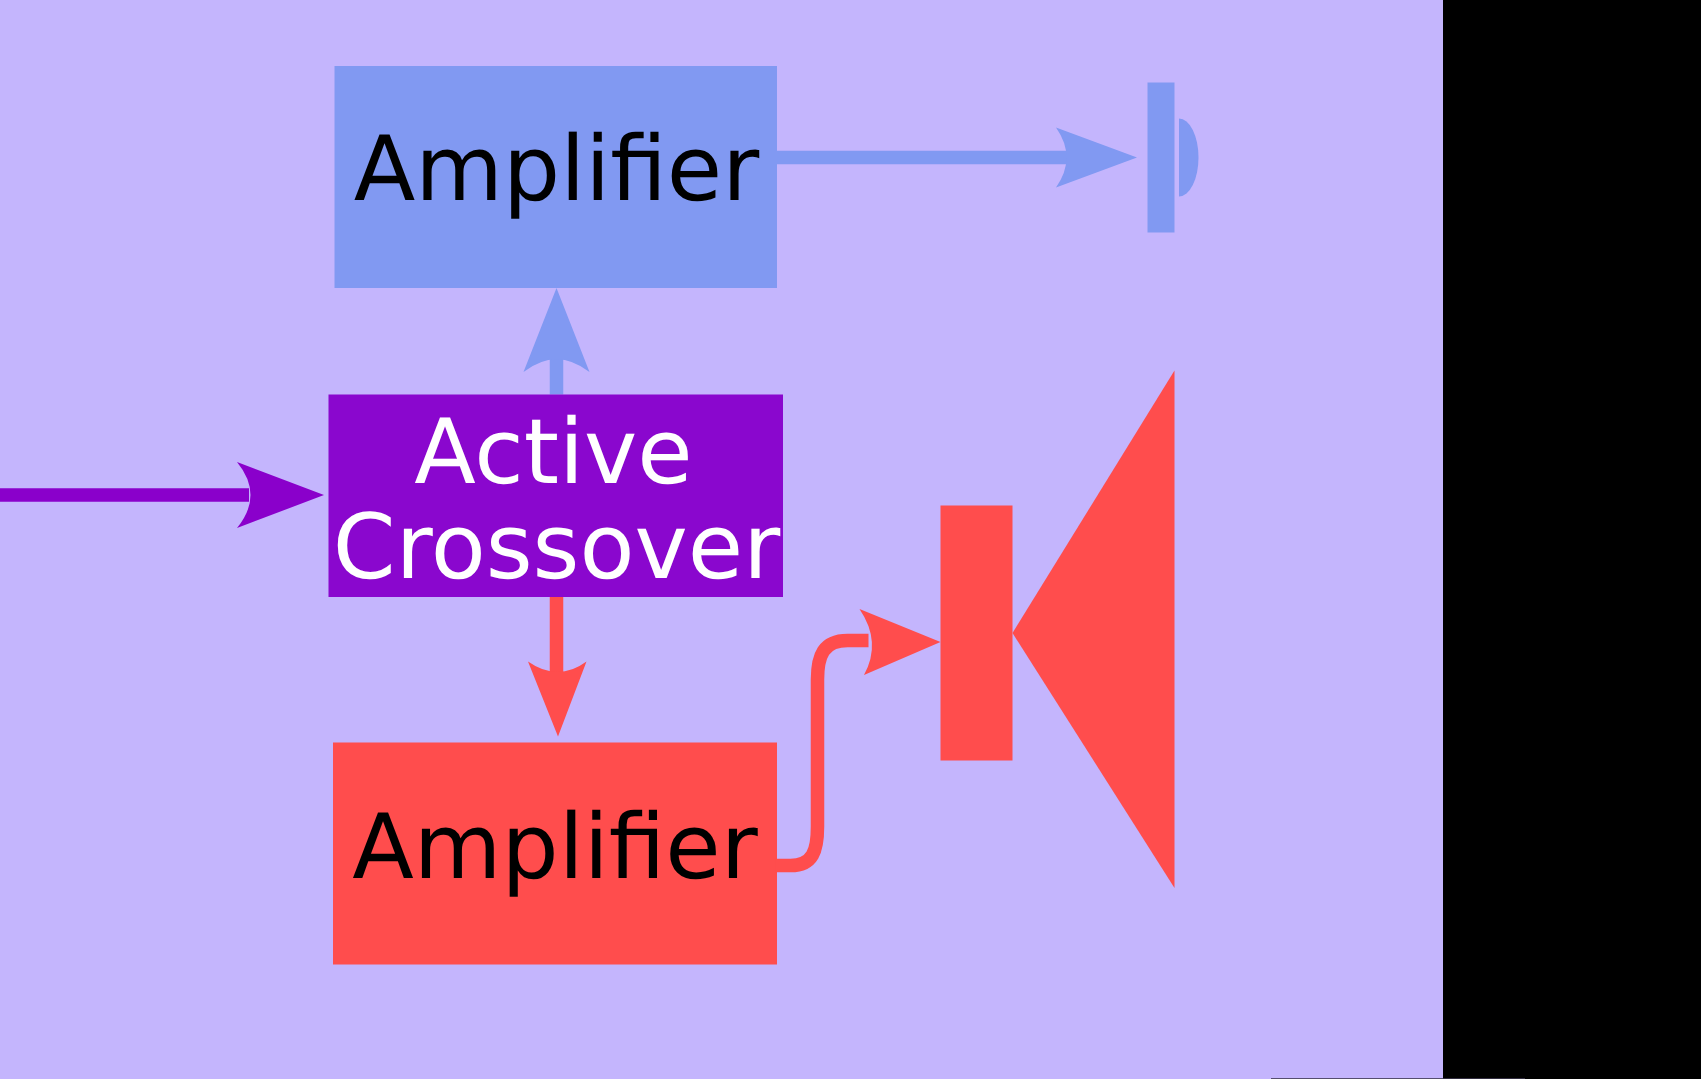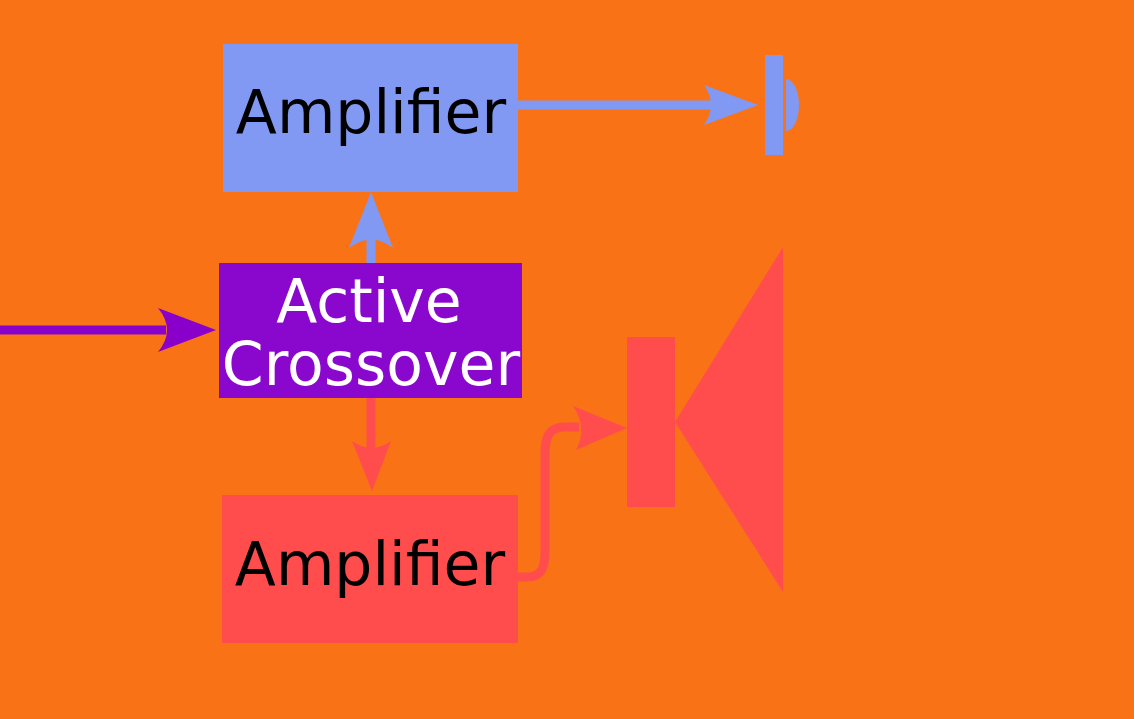--- a/index.html
+++ b/index.html
@@ -6,23 +6,23 @@
     margin: 0;
     padding: 0;
     background: #000000;
     width: 1134px;
     height: 719px;
     overflow: hidden;
     font-family: "DejaVu Sans", sans-serif;
   }
   .stage {
     position: relative;
-    width: 1134px;
+    width: 962px;
     height: 719px;
-    background: #f97316;
+    background: #c4b5fd;
   }
   svg { display: block; }
   .box-label {
     font-family: "DejaVu Sans", sans-serif;
     font-size: 60px;
     fill: #000000;
   }
   .crossover-label {
     font-family: "DejaVu Sans", sans-serif;
     font-size: 60px;

